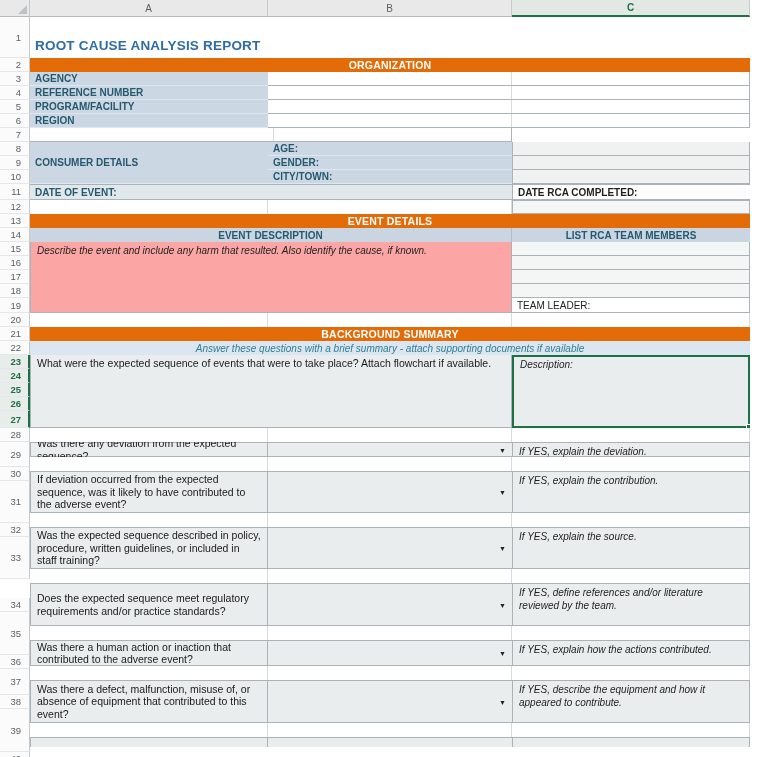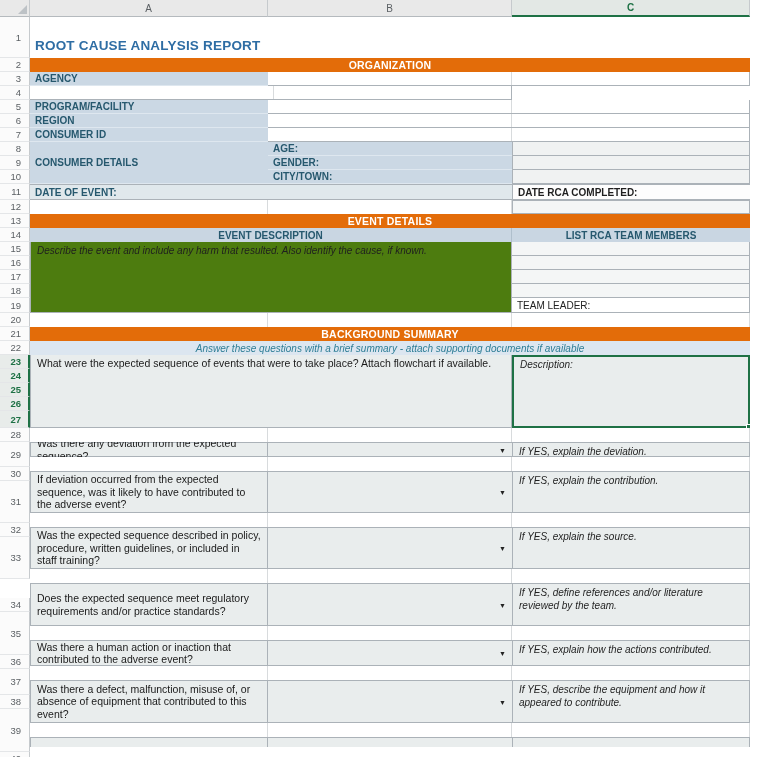--- a/index.html
+++ b/index.html
@@ -94,21 +94,21 @@
   .sect-head-band { height:14px; }
   .sect-head {
     background:#C9D6E2; color:#26586E; font-weight:bold; font-size:10px;
     display:flex; align-items:center; justify-content:center;
   }
   .sect-head.left { width:482px; border-right:1px solid #AFBFCC; }
   .sect-head.right { width:238px; }
 
   .event-band { height:71px; }
   .event-desc {
-    width:482px; background:#4d7c0f; border:1px solid #ABB2B8; border-top:none;
+    width:482px; background:#fca5a5; border:1px solid #ABB2B8; border-top:none;
     font-size:10px; font-style:italic; color:#1f1f1f; padding:3px 6px 0 6px; line-height:12px;
   }
   .event-right { width:238px; display:flex; flex-direction:column; }
   .member-cell { height:14px; background:#F4F6F6; border-bottom:1px solid #ABB2B8; border-right:1px solid #ABB2B8; }
   .leader-cell { height:15px; background:#fff; color:#222; font-size:10px;
     display:flex; align-items:center; padding-left:5px;
     border-bottom:1px solid #ABB2B8; border-right:1px solid #ABB2B8; }
 
   .instr-band { height:14px; background:#DCE6F0; color:#2E7E96; font-size:10px; font-style:italic;
     display:flex; align-items:center; justify-content:center; }
@@ -203,38 +203,38 @@
 
     <div class="band banner">ORGANIZATION</div>
 
     <div class="band field-band">
       <div class="cell label-cell" style="width:238px">AGENCY</div>
       <div class="input-bc">
           <div class="sub-b"></div>
         </div>
     </div>
     <div class="band field-band">
+      <div class="cell label-cell" style="width:238px">REFERENCE NUMBER</div>
       <div class="input-bc">
           <div class="sub-b"></div>
         </div>
     </div>
     <div class="band field-band">
       <div class="cell label-cell" style="width:238px">PROGRAM/FACILITY</div>
       <div class="input-bc">
           <div class="sub-b"></div>
         </div>
     </div>
     <div class="band field-band">
       <div class="cell label-cell" style="width:238px">REGION</div>
       <div class="input-bc">
           <div class="sub-b"></div>
         </div>
     </div>
     <div class="band field-band">
-      <div class="cell label-cell" style="width:238px">CONSUMER ID</div>
       <div class="input-bc">
           <div class="sub-b"></div>
         </div>
     </div>
 
     <div class="band consumer-band">
       <div class="consumer-a">CONSUMER DETAILS</div>
       <div class="consumer-b">
         <div class="sub">AGE:</div>
         <div class="sub">GENDER:</div>

